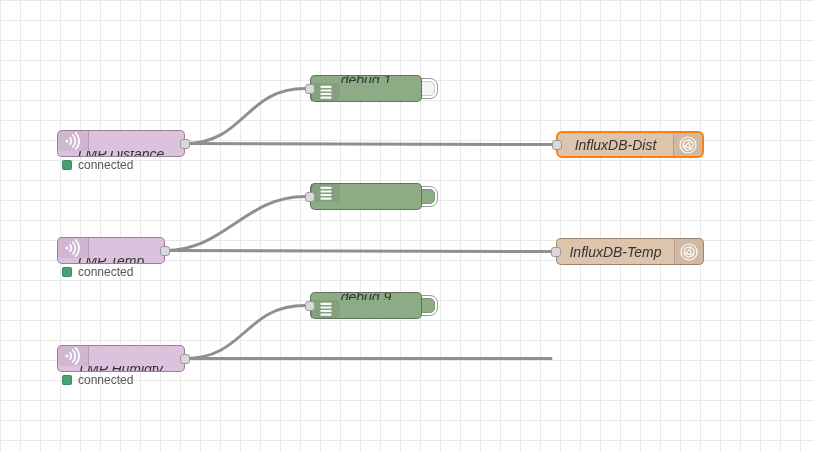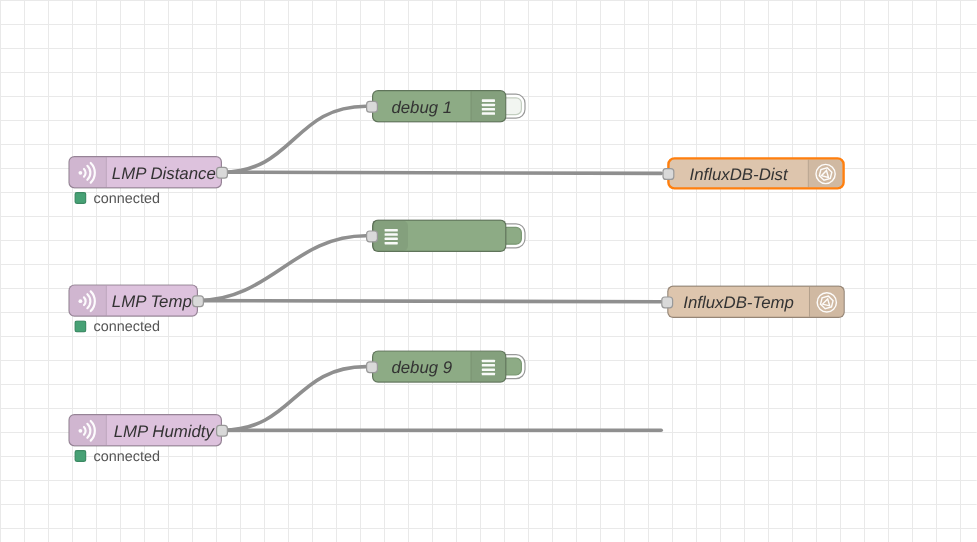--- a/index.html
+++ b/index.html
@@ -18,22 +18,22 @@
   .node{
     position:absolute;height:27px;box-sizing:border-box;
     border:1px solid rgba(0,0,0,0.32);border-radius:5px;
     display:flex;align-items:stretch;
     font-style:italic;font-size:14px;color:#333;cursor:move;
   }
   .node .label{
     flex:1;display:flex;align-items:center;justify-content:center;
     white-space:nowrap;padding:0 5px;overflow:hidden;
   }
-  .node.mqtt{background:#ddc2dd;}
-  .node.debug{background:#8dab85;}
+  .node.mqtt{background:#ddc2dd;flex-direction:column;}
+  .node.debug{background:#8dab85;flex-direction:column;}
   .node.influx{background:#ddc5ad;}
   .node.selected{border:2px solid #ff7f0e;border-radius:6px;}
 
   .icon-region{
     display:flex;align-items:center;justify-content:center;
     background:rgba(0,0,0,0.06);overflow:hidden;
   }
   .icon-region.left{width:30px;border-right:1px solid rgba(0,0,0,0.14);border-radius:4px 0 0 4px;}
   .icon-region.right{width:28px;border-left:1px solid rgba(0,0,0,0.14);border-radius:0 4px 4px 0;}
 

